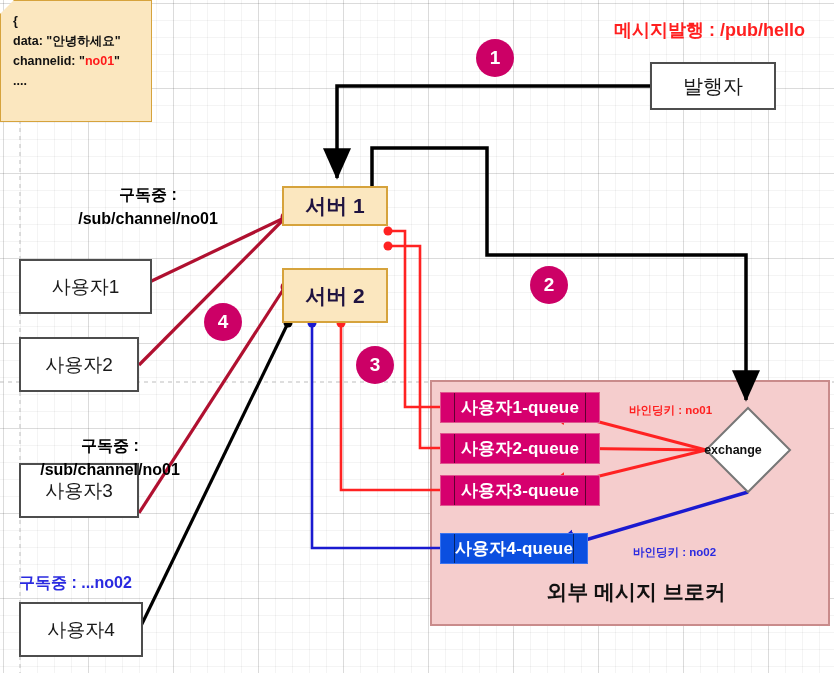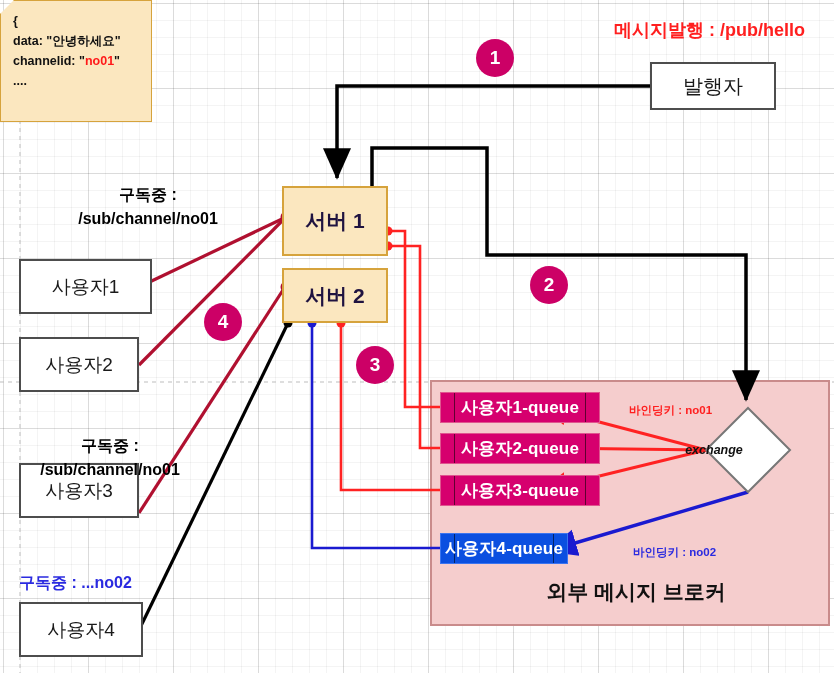--- a/index.html
+++ b/index.html
@@ -129,25 +129,25 @@
 
     <path d="M706,450 L542,407" stroke="#ff2222" stroke-width="3" fill="none" marker-end="url(#ahRed)"></path>
     <path d="M706,450 L548,448" stroke="#ff2222" stroke-width="3" fill="none" marker-end="url(#ahRed)"></path>
     <path d="M706,450 L542,490" stroke="#ff2222" stroke-width="3" fill="none" marker-end="url(#ahRed)"></path>
 
     <path d="M748,492 L548,551" stroke="#1a1ad0" stroke-width="3.4" fill="none" marker-end="url(#ahBlue)"></path>
 
     <polygon points="748,408 790,450 748,492 706,450" fill="#ffffff" stroke="#777777" stroke-width="2"></polygon>
   </svg>
 
-  <div class="exlabel" style="left:664px;top:443px;font-style:italic;">exchange</div>
+  <div class="exlabel" style="left:683px;top:443px;">exchange</div>
 
   <div class="node wbox pub" style="left:650px;top:62px;width:126px;height:48px;">발행자</div>
 
-  <div class="node srv" style="left:282px;top:186px;width:106px;height:70px;">서버 1</div>
+  <div class="node srv" style="left:282px;top:186px;width:106px;height:40px;">서버 1</div>
   <div class="node srv" style="left:282px;top:268px;width:106px;height:55px;">서버 2</div>
 
   <div class="node wbox" style="left:19px;top:259px;width:133px;height:55px;">사용자1</div>
   <div class="node wbox" style="left:19px;top:337px;width:120px;height:55px;">사용자2</div>
   <div class="node wbox" style="left:19px;top:463px;width:120px;height:55px;">사용자3</div>
   <div class="node wbox" style="left:19px;top:602px;width:124px;height:55px;">사용자4</div>
 
   <div class="note" style="left:650px;top:128px;width:126px;height:102px;">
     <div>{</div>
     <div><span>data: </span><span>"안녕하세요"</span></div>
@@ -163,21 +163,21 @@
   <div class="qbox q-pink" style="left:440px;top:433px;width:160px;height:31px;">
     <div class="d1"></div>
     <div class="d2"></div>
     <div class="inner">사용자2-queue</div>
   </div>
   <div class="qbox q-pink" style="left:440px;top:475px;width:160px;height:31px;">
     <div class="d1"></div>
     <div class="d2"></div>
     <div class="inner">사용자3-queue</div>
   </div>
-  <div class="qbox q-blue" style="left:440px;top:533px;width:128px;height:31px;">
+  <div class="qbox q-blue" style="left:440px;top:533px;width:148px;height:31px;">
     <div class="d1"></div>
     <div class="d2"></div>
     <div class="inner">사용자4-queue</div>
   </div>
 
   <div class="lbl red" style="left:614px;top:18px;">메시지발행 : /pub/hello</div>
 
   <div class="lbl center" style="left:38px;top:183px;width:220px;">
     <div class="crimson">구독중 :</div>
     <div class="red">/sub/channel/no01</div>

